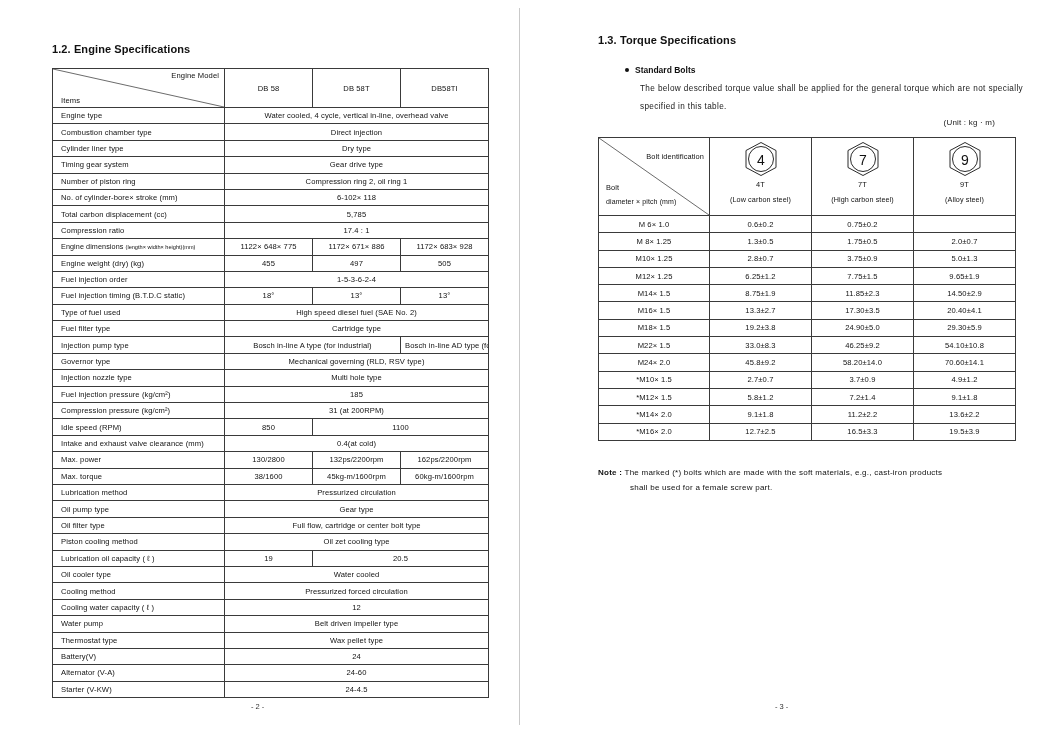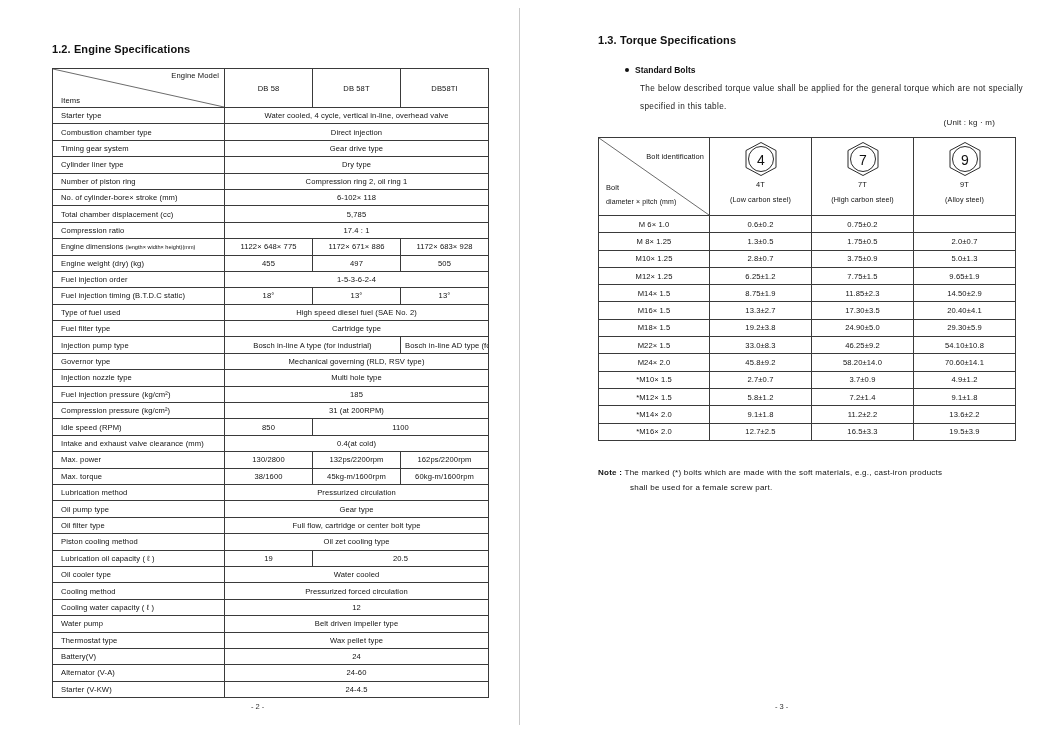--- a/index.html
+++ b/index.html
@@ -217,45 +217,45 @@
                 <line x1="0" y1="0" x2="100" y2="100" stroke="#2b2b2b" stroke-width="0.7" vector-effect="non-scaling-stroke"></line>
               </svg>
               <span class="lbl-model">Engine Model</span>
               <span class="lbl-items">Items</span>
             </td>
             <td class="model-head">DB 58</td>
             <td class="model-head">DB 58T</td>
             <td class="model-head">DB58TI</td>
           </tr>
           <tr>
-            <td class="item-cell">Starter type</td>
+            <td class="item-cell">Engine type</td>
             <td class="val-cell" colspan="3">Water cooled, 4 cycle, vertical in-line, overhead valve</td>
           </tr>
           <tr>
             <td class="item-cell">Combustion chamber type</td>
             <td class="val-cell" colspan="3">Direct injection</td>
           </tr>
           <tr>
+            <td class="item-cell">Cylinder liner type</td>
+            <td class="val-cell" colspan="3">Dry type</td>
+          </tr>
+          <tr>
             <td class="item-cell">Timing gear system</td>
             <td class="val-cell" colspan="3">Gear drive type</td>
           </tr>
           <tr>
-            <td class="item-cell">Cylinder liner type</td>
-            <td class="val-cell" colspan="3">Dry type</td>
-          </tr>
-          <tr>
             <td class="item-cell">Number of piston ring</td>
             <td class="val-cell" colspan="3">Compression ring 2, oil ring 1</td>
           </tr>
           <tr>
             <td class="item-cell">No. of cylinder-bore× stroke (mm)</td>
             <td class="val-cell" colspan="3">6-102× 118</td>
           </tr>
           <tr>
-            <td class="item-cell">Total chamber displacement (cc)</td>
+            <td class="item-cell">Total carbon displacement (cc)</td>
             <td class="val-cell" colspan="3">5,785</td>
           </tr>
           <tr>
             <td class="item-cell">Compression ratio</td>
             <td class="val-cell" colspan="3">17.4 : 1</td>
           </tr>
           <tr>
             <td class="item-cell xsmall"><span style="font-size:7.2px">Engine dimensions </span><span class="tiny">(length× width× height)(mm)</span></td>
             <td class="val-cell">1122× 648× 775</td>
             <td class="val-cell">1172× 671× 886</td>

